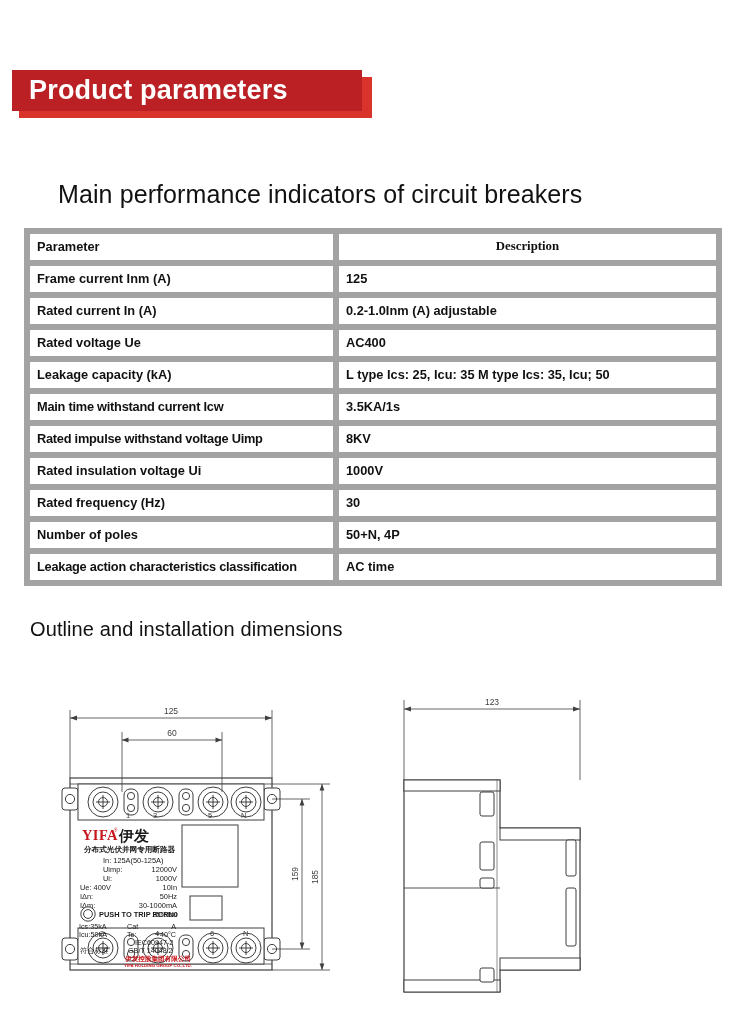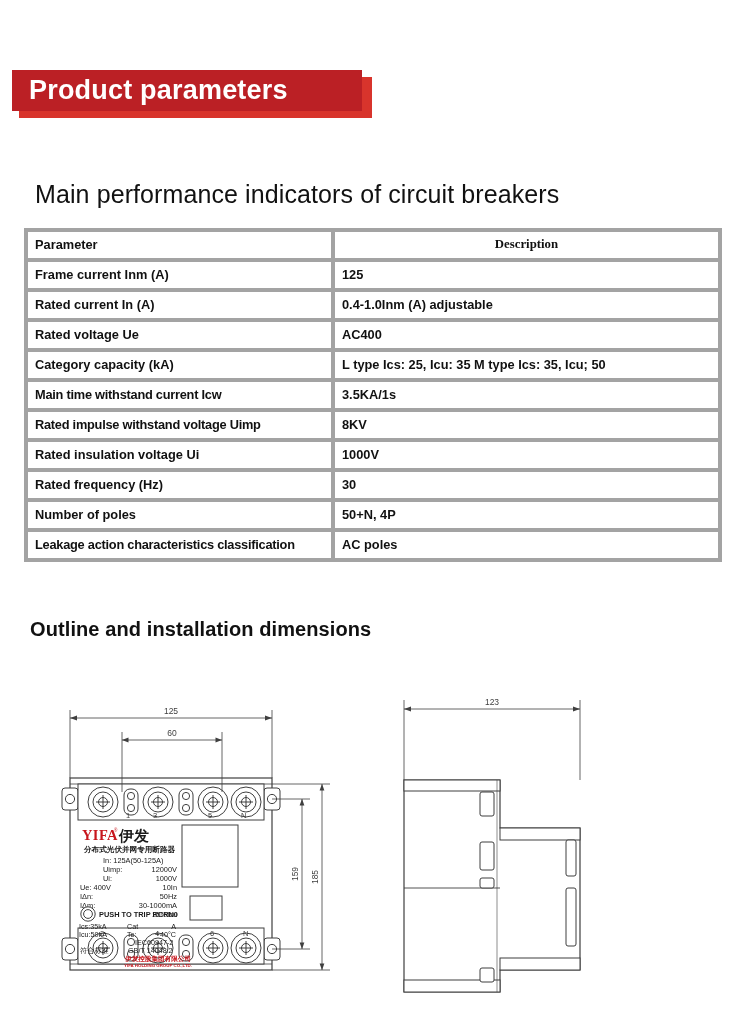--- a/index.html
+++ b/index.html
@@ -49,50 +49,50 @@
     font-weight: bold;
     letter-spacing: 0.2px;
     padding-left: 17px;
     line-height: 1;
     white-space: nowrap;
   }
 
   
   .heading-main {
     position: absolute;
-    left: 35px;
+    left: 58px;
     top: 180px;
     font-size: 25px;
     font-weight: normal;
     color: #111111;
     letter-spacing: 0.1px;
     white-space: nowrap;
   }
   .heading-sub {
     position: absolute;
     left: 30px;
     top: 618px;
     font-size: 20px;
-    font-weight: bold;
+    font-weight: normal;
     color: #111111;
     letter-spacing: 0.1px;
     white-space: nowrap;
   }
 
   
   .spec-table {
     position: absolute;
     left: 24px;
     top: 228px;
     width: 698px;
     border-collapse: collapse;
     table-layout: fixed;
   }
   .spec-table td {
-    border: 4px solid #a3a3a3;
+    border: 6px solid #a3a3a3;
     padding: 4px 7px;
     font-size: 12.8px;
     font-weight: bold;
     color: #111111;
     height: 18px;
     vertical-align: middle;
     line-height: 1.2;
     overflow: hidden;
     white-space: nowrap;
   }
@@ -131,28 +131,28 @@
     <tr>
       <td class="col-param">Parameter</td>
       <td class="cell-head-desc">Description</td>
     </tr>
     <tr>
       <td class="col-param">Frame current Inm (A)</td>
       <td>125</td>
     </tr>
     <tr>
       <td class="col-param">Rated current In (A)</td>
-      <td>0.4-1.0Inm (A) adjustable</td>
+      <td>0.2-1.0Inm (A) adjustable</td>
     </tr>
     <tr>
       <td class="col-param">Rated voltage Ue</td>
       <td>AC400</td>
     </tr>
     <tr>
-      <td class="col-param">Category capacity (kA)</td>
+      <td class="col-param">Leakage capacity (kA)</td>
       <td>L type Ics: 25, Icu: 35  M type Ics: 35, Icu; 50</td>
     </tr>
     <tr>
       <td class="col-param cell-tight">Main time withstand current Icw</td>
       <td>3.5KA/1s</td>
     </tr>
     <tr>
       <td class="col-param cell-tight">Rated impulse withstand voltage Uimp</td>
       <td>8KV</td>
     </tr>
@@ -163,21 +163,21 @@
     <tr>
       <td class="col-param">Rated frequency (Hz)</td>
       <td>30</td>
     </tr>
     <tr>
       <td class="col-param">Number of poles</td>
       <td class="bold-extra">50+N, 4P</td>
     </tr>
     <tr>
       <td class="col-param cell-tight">Leakage action characteristics classification</td>
-      <td>AC poles</td>
+      <td>AC time</td>
     </tr>
   </tbody>
 </table>
 
 <div class="heading-sub">Outline and installation dimensions</div>
 
 <div class="drawing">
 <svg width="750" height="345" viewBox="0 0 750 345" xmlns="http://www.w3.org/2000/svg">
   <defs>
     <g id="screwHead">

